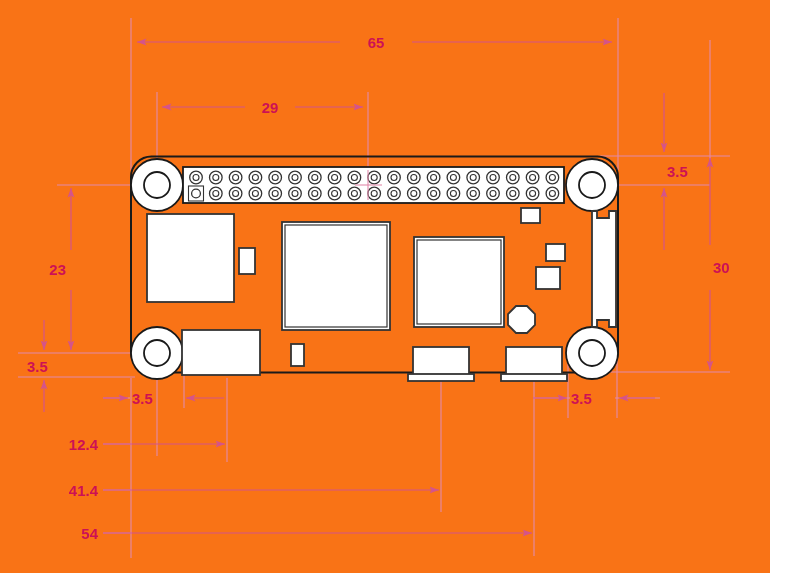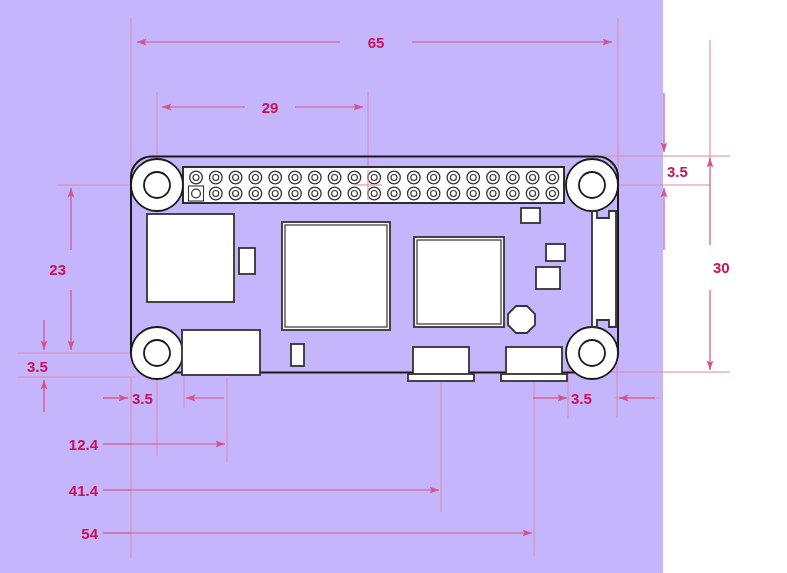--- a/index.html
+++ b/index.html
@@ -9,23 +9,23 @@
     background: #ffffff;
   }
   body {
     width: 787px;
     height: 573px;
     overflow: hidden;
     font-family: "Liberation Sans", sans-serif;
   }
   #drawing-root {
     position: relative;
-    width: 663px;
+    width: 770px;
     height: 573px;
-    background: #c4b5fd;
+    background: #f97316;
   }
   svg#mech-drawing {
     display: block;
     width: 787px;
     height: 573px;
   }
   .dim-text {
     font-family: "Liberation Sans", sans-serif;
     font-weight: bold;
     font-size: 15px;

